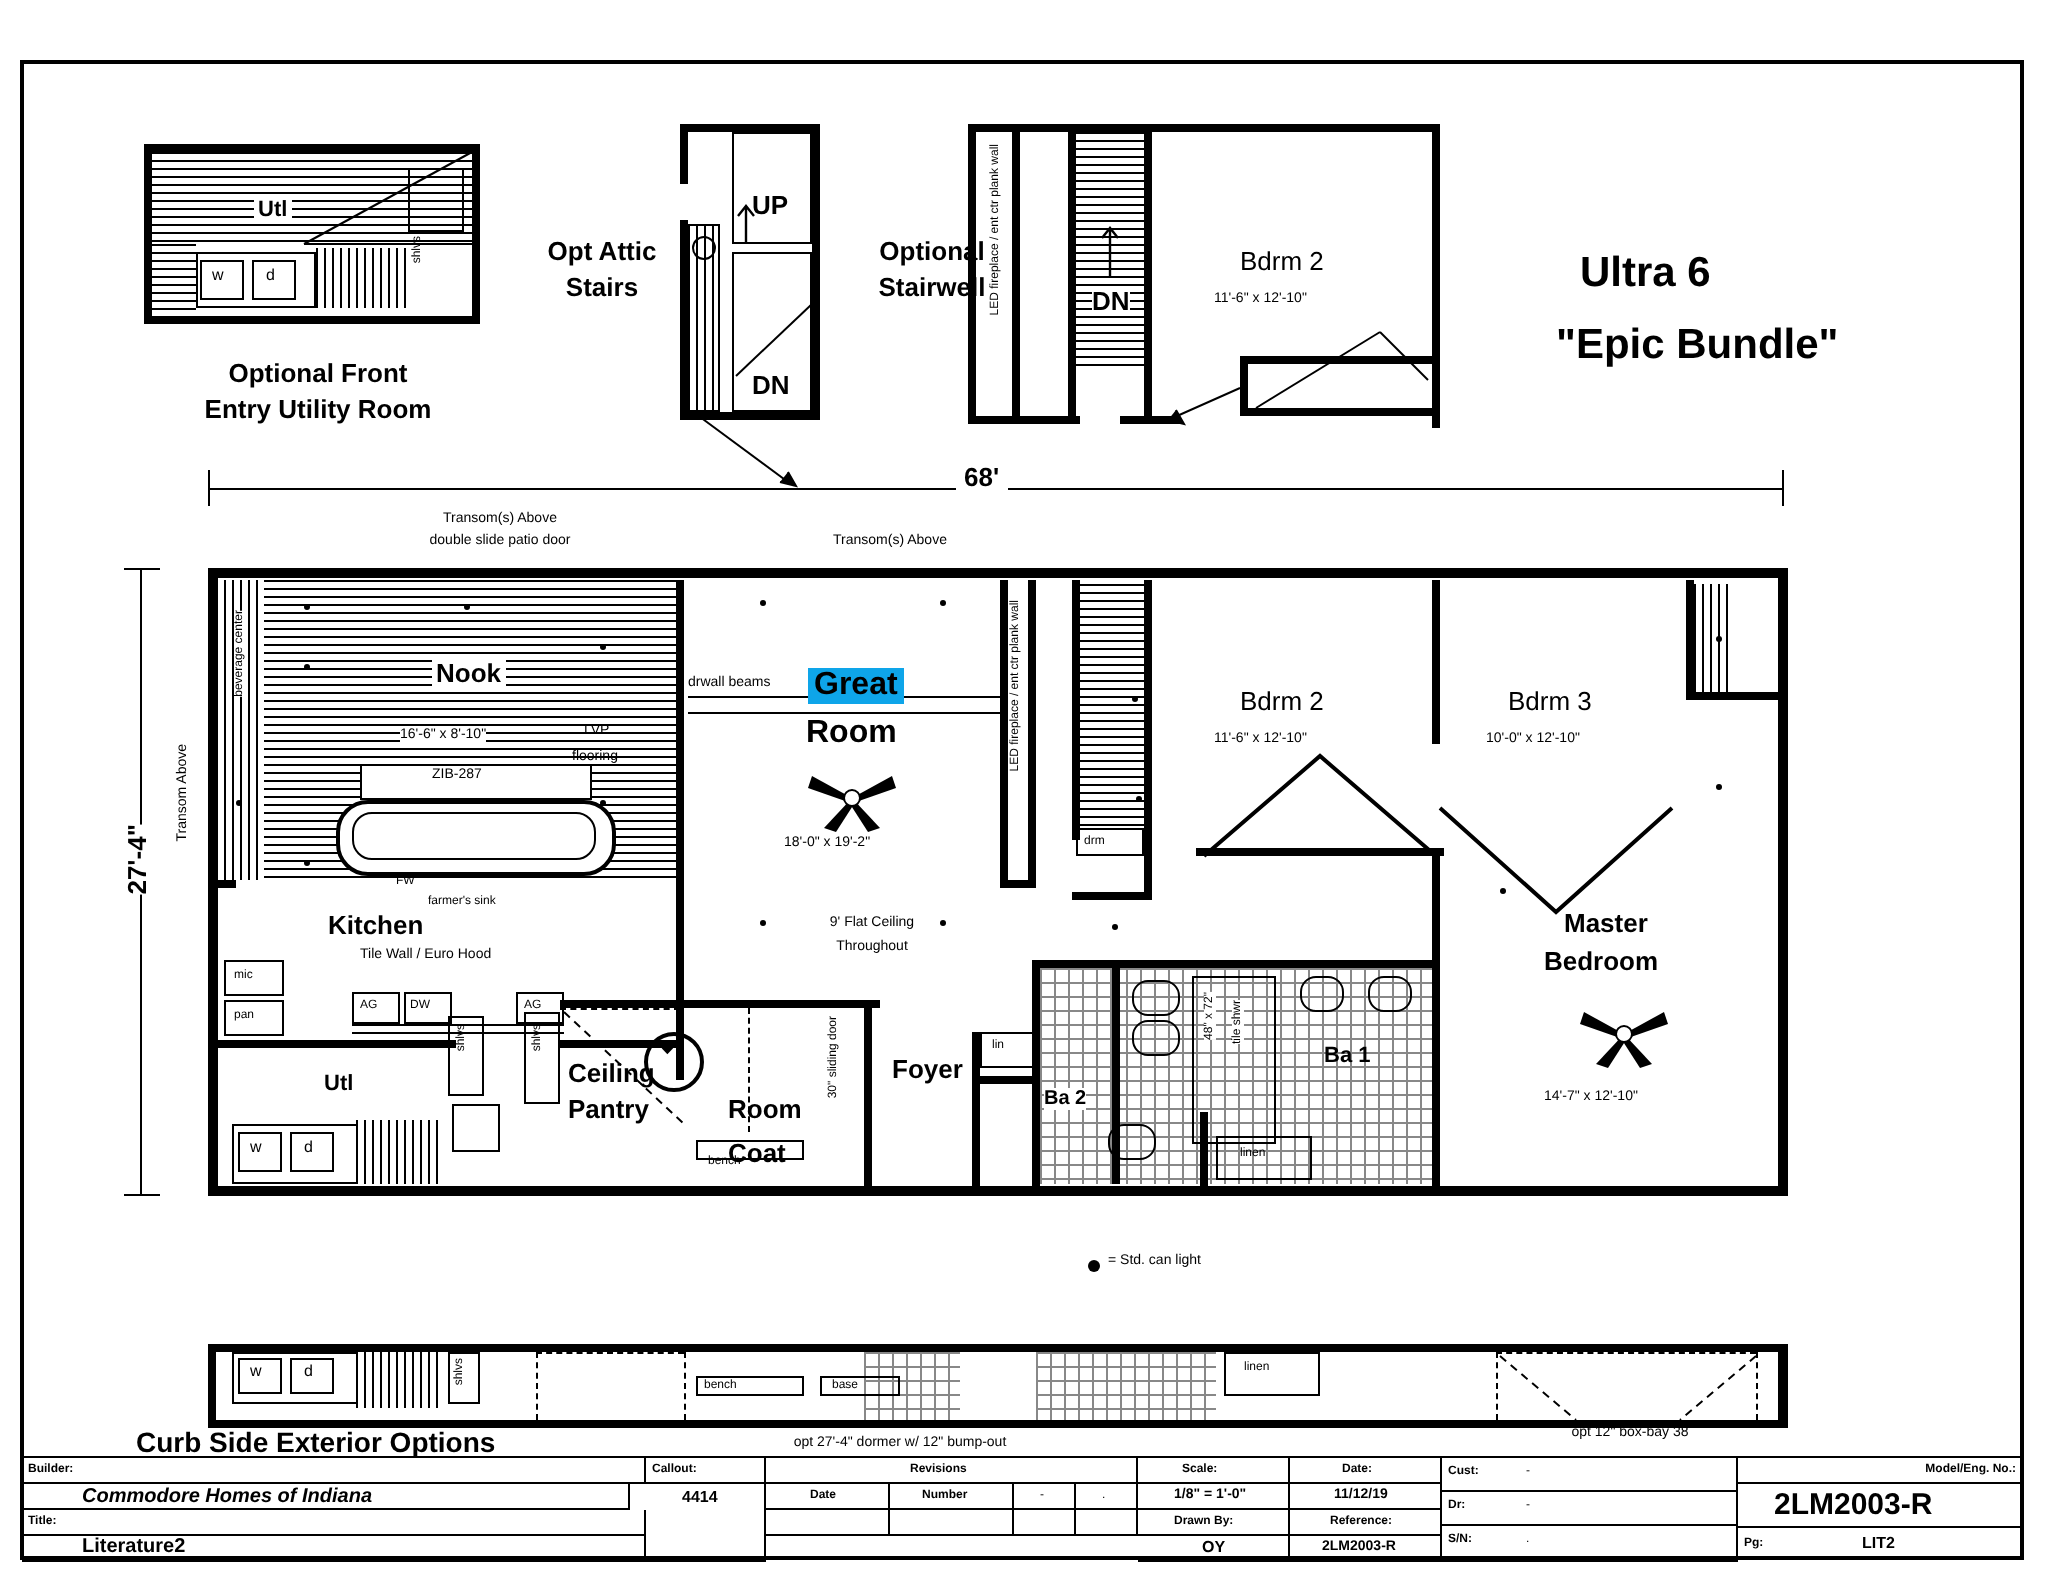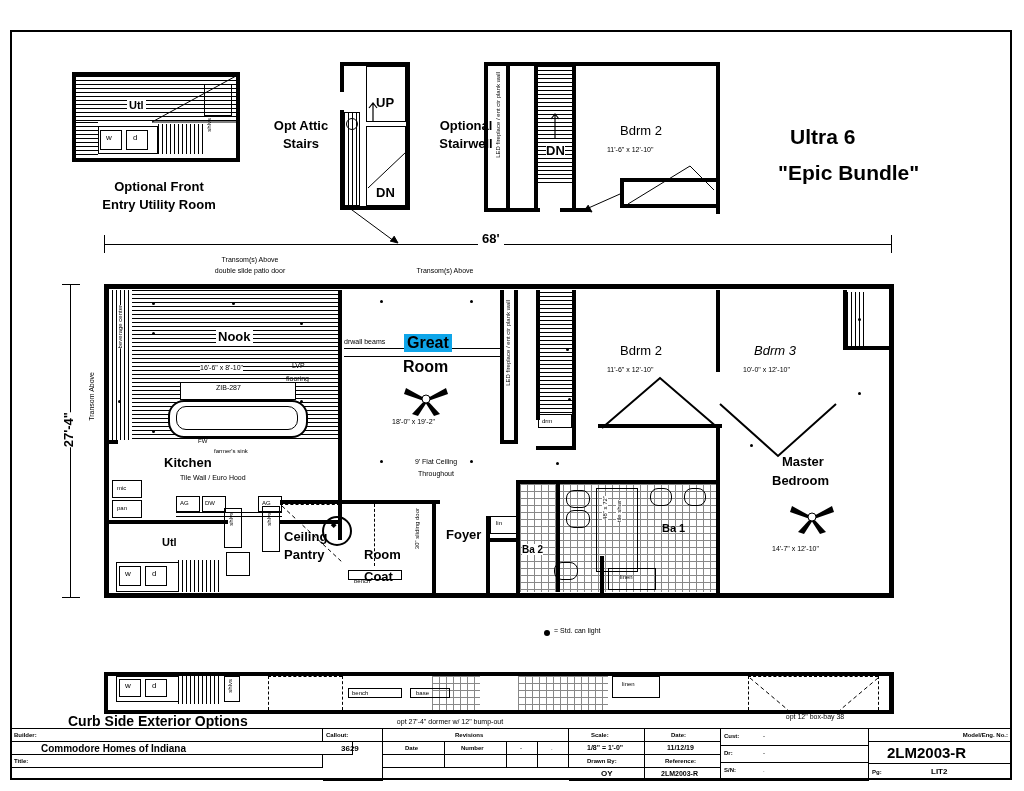--- a/index.html
+++ b/index.html
@@ -233,21 +233,21 @@
     <div class="lbl6" style="left:542px;top:418px;">drm</div>
     <div class="box" style="left:538px;top:414px;width:34px;height:14px;"></div>
     <div class="wall abs" style="left:536px;top:446px;width:40px;height:4px;"></div>
 
     <div class="wall abs" style="left:716px;top:290px;width:4px;height:82px;"></div>
     <svg class="abs" style="left:600px;top:374px;width:120px;height:58px;" viewBox="0 0 120 58">
         <path d="M2 54 L60 4 L118 54" stroke="#000" fill="none" stroke-width="2"></path>
       </svg>
     <div class="wall abs" style="left:598px;top:424px;width:124px;height:4px;"></div>
 
-    <div class="lbl13" style="left:754px;top:344px;font-style:italic;">Bdrm 3</div>
+    <div class="lbl13" style="left:754px;top:344px;">Bdrm 3</div>
     <div class="lbl7" style="left:743px;top:366px;">10'-0" x 12'-10"</div>
     <div class="wall abs" style="left:843px;top:290px;width:4px;height:56px;"></div>
     <div class="abs hatch-v" style="left:847px;top:292px;width:20px;height:54px;"></div>
     <div class="wall abs" style="left:843px;top:346px;width:48px;height:4px;"></div>
     <svg class="abs" style="left:718px;top:400px;width:120px;height:60px;" viewBox="0 0 120 60">
         <path d="M2 4 L60 56 L118 4" stroke="#000" fill="none" stroke-width="2"></path>
       </svg>
     <div class="wall abs" style="left:716px;top:424px;width:4px;height:36px;"></div>
 
     <div class="lbl13 b" style="left:782px;top:455px;">Master</div>
@@ -362,32 +362,35 @@
     <div class="lbl7 ctr" style="left:340px;top:718px;width:220px;">opt 27'-4" dormer w/ 12" bump-out</div>
     <div class="lbl7 ctr" style="left:740px;top:713px;width:150px;">opt 12" box-bay 38</div>
     <div class="lbl" style="left:68px;top:714px;font-size:14px;font-weight:bold;">Curb Side Exterior Options</div>
   </div>
 
   <div class="tb">
 
     <div class="cell" style="left:0;top:0;width:312px;height:13px;">
       <span class="abs" style="left:3px;top:3px;font-size:6px;font-weight:bold;">Builder:</span>
     </div>
-    <div class="cell" style="left:0;top:13px;width:342px;height:13px;">
+    <div class="cell" style="left:0;top:13px;width:304px;height:13px;font-style:italic;">
       <span class="abs" style="left:30px;top:1px;font-size:10px;font-weight:bold;">Commodore Homes of Indiana</span>
     </div>
     <div class="cell" style="left:0;top:26px;width:312px;height:13px;">
       <span class="abs" style="left:3px;top:3px;font-size:6px;font-weight:bold;">Title:</span>
     </div>
+    <div class="cell" style="left:0;top:39px;width:312px;height:13px;">
+      <span class="abs" style="left:30px;top:0px;font-size:10px;font-weight:bold;">Literature2</span>
+    </div>
 
     <div class="cell" style="left:312px;top:0;width:60px;height:13px;">
       <span class="abs" style="left:3px;top:3px;font-size:6px;font-weight:bold;">Callout:</span>
     </div>
     <div class="cell" style="left:312px;top:13px;width:60px;height:39px;">
-      <span class="abs" style="left:18px;top:2px;font-size:8px;font-weight:bold;">3629</span>
+      <span class="abs" style="left:18px;top:2px;font-size:8px;font-weight:bold;">4414</span>
     </div>
 
     <div class="cell" style="left:372px;top:0;width:186px;height:13px;">
       <span class="abs" style="left:72px;top:3px;font-size:6px;font-weight:bold;">Revisions</span>
     </div>
     <div class="cell" style="left:372px;top:13px;width:62px;height:13px;">
       <span class="abs" style="left:22px;top:3px;font-size:6px;font-weight:bold;">Date</span>
     </div>
     <div class="cell" style="left:434px;top:13px;width:62px;height:13px;">
       <span class="abs" style="left:16px;top:3px;font-size:6px;font-weight:bold;">Number</span>

